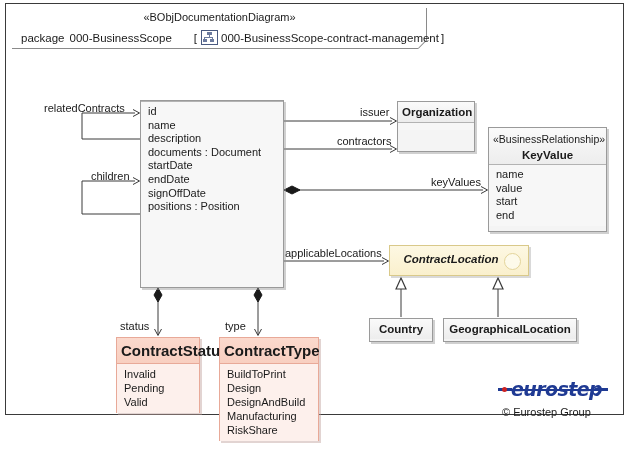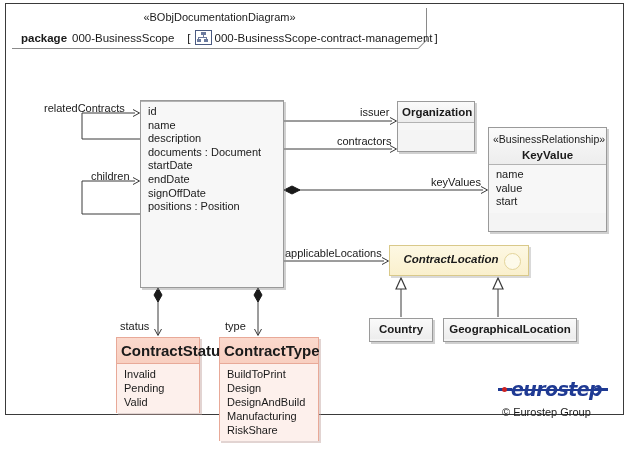--- a/index.html
+++ b/index.html
@@ -76,24 +76,24 @@
     left: 9px;
     top: 22px;
     white-space: nowrap;
     font-size: 11.5px;
     color: #1a1a1a;
     display: flex;
     align-items: center;
     gap: 0px;
   }
   .pkg-line .kw {
-    font-weight: bold;
+    font-weight: normal;
     margin-right: 5px;
   }
-  .pkg-line .pkgname { margin-right: 11px; }
+  .pkg-line .pkgname { margin-right: 20px; }
   .pkg-line .brk { margin: 0 2px; }
   .pkg-icon {
     display: inline-block;
     width: 15px;
     height: 13px;
     border: 1px solid #4a5a80;
     background: #ffffff;
     position: relative;
     margin: 0 3px 0 2px;
     vertical-align: -2px;
@@ -425,20 +425,21 @@
   <div class="cls" id="cls-keyvalue">
     <div class="hdr">
       <div class="stereo">«BusinessRelationship»</div>
       <div style="padding-top:4px;">KeyValue</div>
     </div>
     <div class="sep"></div>
     <div class="attrs">
       <div>name</div>
       <div>value</div>
       <div>start</div>
+      <div>end</div>
     </div>
   </div>
 
   <div class="cls" id="cls-contractlocation">
     <div class="hdr">ContractLocation</div>
     <div class="iface-circle"></div>
   </div>
 
   <div class="cls" id="cls-country">
     <div class="hdr">Country</div>

